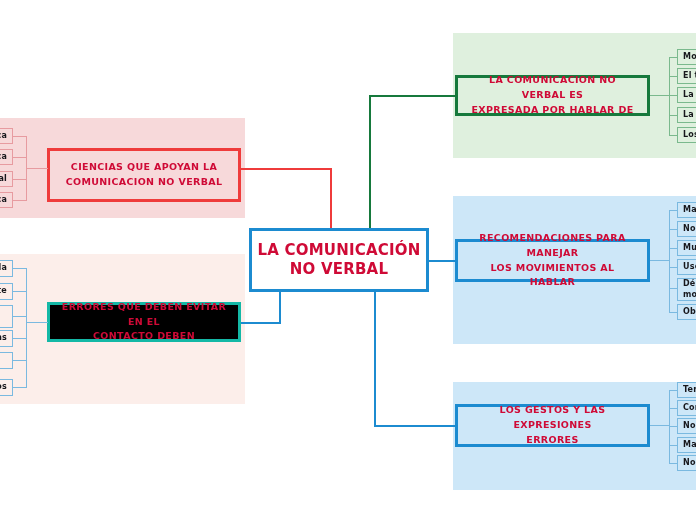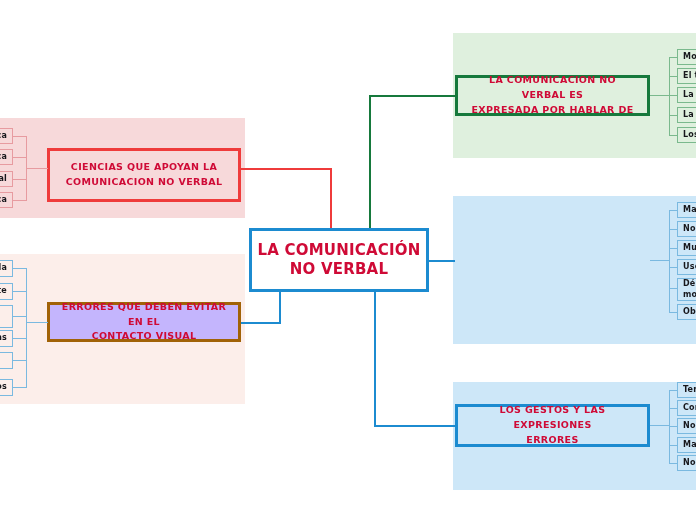--- a/index.html
+++ b/index.html
@@ -22,21 +22,21 @@
     text-align:center;color:#cf0a36;font-weight:bold;font-size:15px;line-height:1.28;
     letter-spacing:.2px;}
 
   
   .mnode{position:absolute;box-sizing:border-box;display:flex;align-items:center;
     justify-content:center;text-align:center;font-weight:bold;color:#cf0a36;
     font-size:9.5px;line-height:1.55;letter-spacing:.35px;padding:0 10px;}
   .mnode.green{border:3px solid #16793c;background:#dff0de;}
   .mnode.blue{border:3px solid #1c8bd0;background:#cde7f8;}
   .mnode.red{border:3px solid #ef3b3b;background:#f7d9da;}
-  .mnode.pinkbg{border:3px solid #a16207;background:#c4b5fd;}
+  .mnode.pinkbg{border:3px solid #14b8a6;background:#000000;}
 
   
   .leaf{position:absolute;box-sizing:border-box;display:flex;align-items:center;
     font-weight:bold;font-size:8px;line-height:1.35;letter-spacing:.2px;
     color:#17171c;padding:0 5px;white-space:pre;overflow:hidden;}
   .leaf.green{border:1.5px solid #7ab98d;background:#dff0de;}
   .leaf.blue{border:1.5px solid #7ab9e0;background:#cde7f8;}
   .leaf.red{border:1.5px solid #e79ba0;background:#f7d9da;}
   .leaf.bluepink{border:1.5px solid #7ab9e0;background:#fceeea;}
 </style>
@@ -80,21 +80,21 @@
   <div class="ln h1" style="left:12px;top:200px;width:15px;border-color:#e79ba0;"></div>
 
   <div class="leaf red" style="left:-14px;top:128px;width:27px;height:16px;justify-content:flex-end;">ésica</div>
   <div class="leaf red" style="left:-14px;top:149px;width:27px;height:16px;justify-content:flex-end;">mica</div>
   <div class="leaf red" style="left:-14px;top:171px;width:27px;height:16px;justify-content:flex-end;">ctual</div>
   <div class="leaf red" style="left:-14px;top:192px;width:27px;height:16px;justify-content:flex-end;">stica</div>
 
   <div class="mnode pinkbg" style="left:47px;top:302px;width:194px;height:40px;">
     <div>
       <span>ERRORES QUE DEBEN EVITAR EN EL</span><br>
-      <span>CONTACTO VISUAL</span>
+      <span>CONTACTO DEBEN</span>
     </div>
   </div>
   <div class="ln h1" style="left:26px;top:322px;width:22px;border-color:#7ab9e0;"></div>
   <div class="ln v1" style="left:26px;top:268px;height:119px;border-color:#7ab9e0;"></div>
   <div class="ln h1" style="left:12px;top:268px;width:15px;border-color:#7ab9e0;"></div>
   <div class="ln h1" style="left:12px;top:291px;width:15px;border-color:#7ab9e0;"></div>
   <div class="ln h1" style="left:12px;top:316px;width:15px;border-color:#7ab9e0;"></div>
   <div class="ln h1" style="left:12px;top:338px;width:15px;border-color:#7ab9e0;"></div>
   <div class="ln h1" style="left:12px;top:360px;width:15px;border-color:#7ab9e0;"></div>
   <div class="ln h1" style="left:12px;top:387px;width:15px;border-color:#7ab9e0;"></div>
@@ -126,20 +126,26 @@
   <div class="ln h1" style="left:669px;top:95px;width:9px;border-color:#7ab98d;"></div>
   <div class="ln h1" style="left:669px;top:115px;width:9px;border-color:#7ab98d;"></div>
   <div class="ln h1" style="left:669px;top:135px;width:9px;border-color:#7ab98d;"></div>
 
   <div class="leaf green" style="left:677px;top:49px;width:33px;height:16px;">Movi</div>
   <div class="leaf green" style="left:677px;top:68px;width:33px;height:16px;">El tie</div>
   <div class="leaf green" style="left:677px;top:87px;width:33px;height:16px;">La d</div>
   <div class="leaf green" style="left:677px;top:107px;width:33px;height:16px;">La v</div>
   <div class="leaf green" style="left:677px;top:127px;width:33px;height:16px;">Los </div>
 
+  <div class="mnode blue" style="left:455px;top:239px;width:195px;height:43px;">
+    <div>
+      <span>RECOMENDACIONES PARA MANEJAR</span><br>
+      <span>LOS MOVIMIENTOS AL HABLAR</span>
+    </div>
+  </div>
   <div class="ln h1" style="left:650px;top:260px;width:20px;border-color:#7ab9e0;"></div>
   <div class="ln v1" style="left:669px;top:210px;height:102px;border-color:#7ab9e0;"></div>
   <div class="ln h1" style="left:669px;top:210px;width:9px;border-color:#7ab9e0;"></div>
   <div class="ln h1" style="left:669px;top:229px;width:9px;border-color:#7ab9e0;"></div>
   <div class="ln h1" style="left:669px;top:248px;width:9px;border-color:#7ab9e0;"></div>
   <div class="ln h1" style="left:669px;top:267px;width:9px;border-color:#7ab9e0;"></div>
   <div class="ln h1" style="left:669px;top:288px;width:9px;border-color:#7ab9e0;"></div>
   <div class="ln h1" style="left:669px;top:312px;width:9px;border-color:#7ab9e0;"></div>
 
   <div class="leaf blue" style="left:677px;top:202px;width:33px;height:16px;">Man</div>

